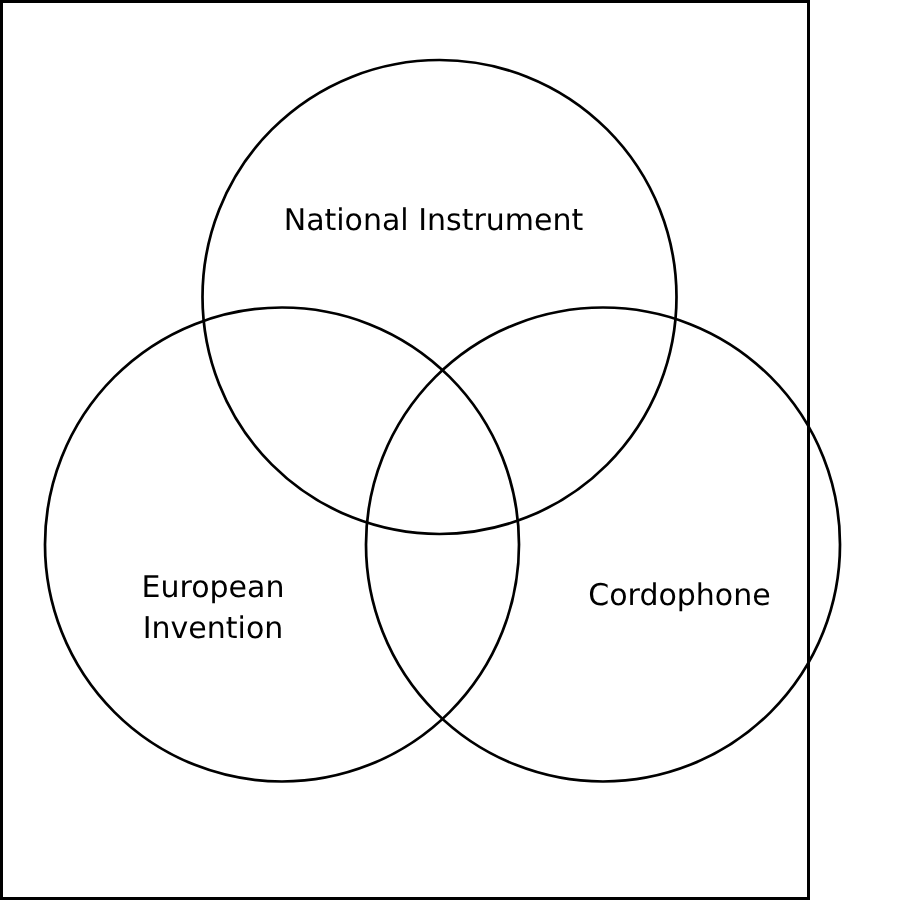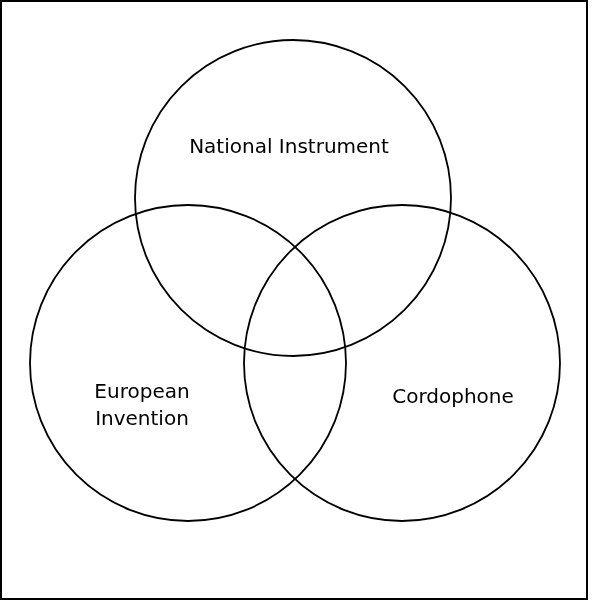--- a/index.html
+++ b/index.html
@@ -8,21 +8,21 @@
   }
   body {
     width: 600px;
     height: 600px;
     background: #ffffff;
     font-family: "DejaVu Sans", "Liberation Sans", sans-serif;
     overflow: hidden;
   }
   .frame {
     box-sizing: border-box;
-    width: 588px;
+    width: 540px;
     height: 600px;
     border: 2px solid #000000;
     position: relative;
     background: #ffffff;
   }
   svg.venn {
     position: absolute;
     left: 0;
     top: 0;
     width: 596px;

